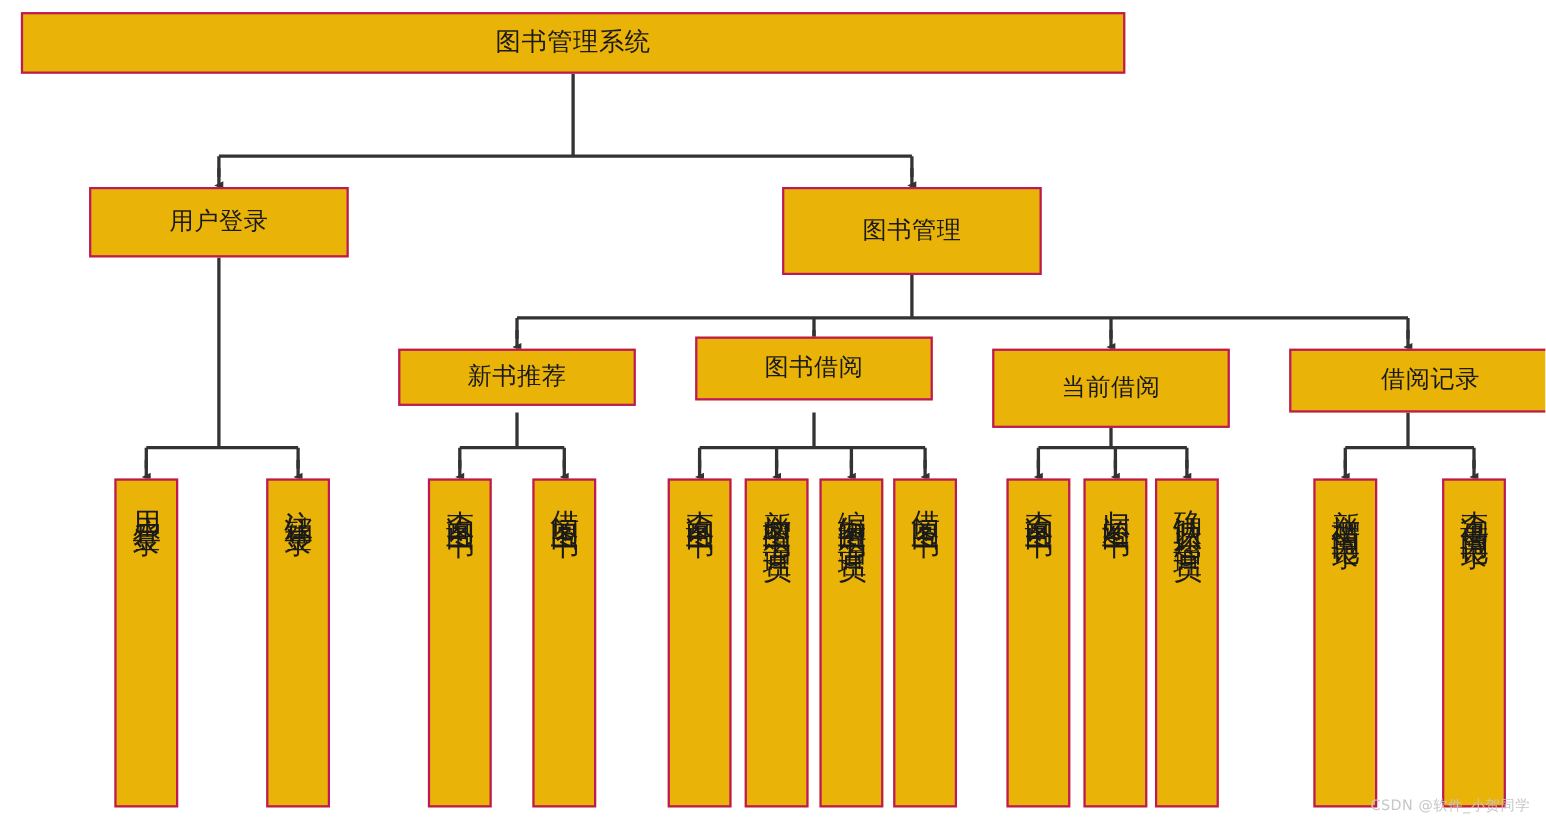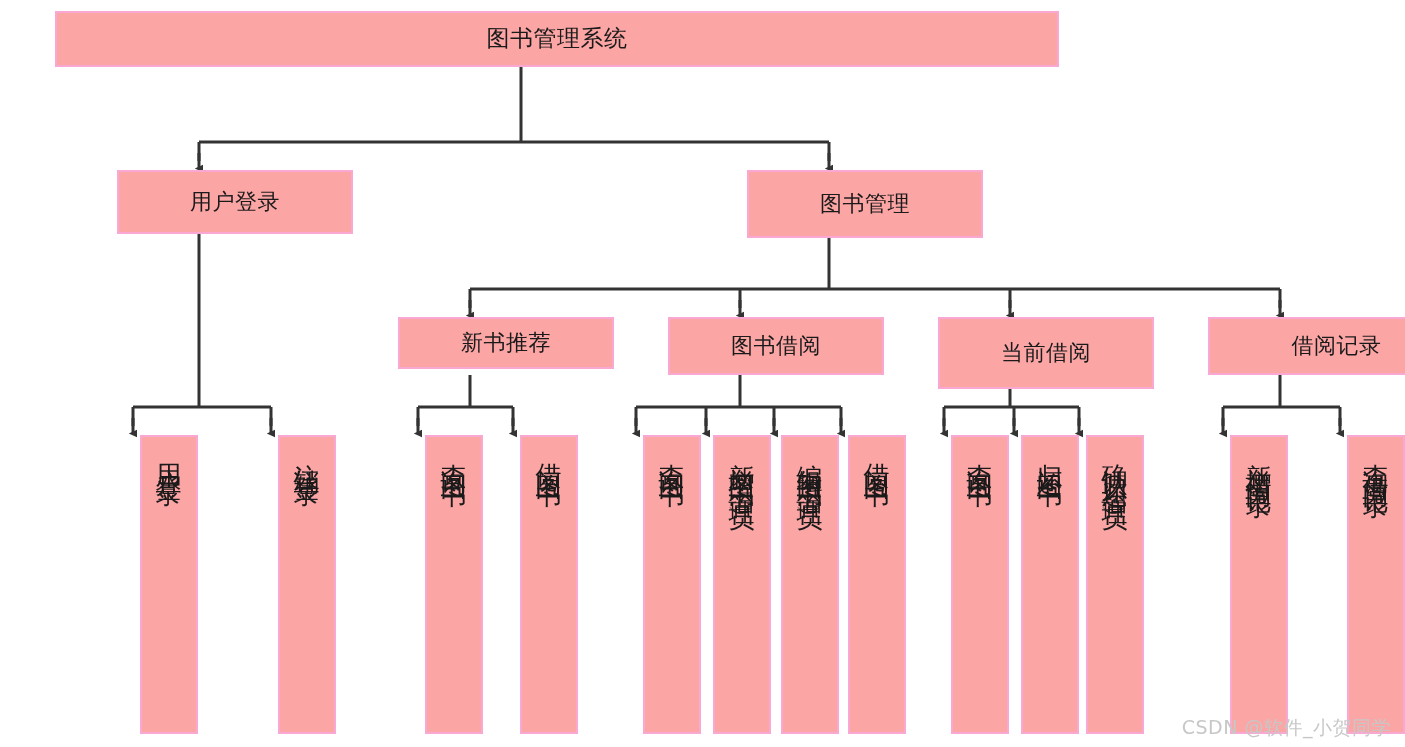--- a/index.html
+++ b/index.html
@@ -19,28 +19,27 @@
   #connectors{
     position:absolute;
     left:0; top:0;
     width:1405px;
     height:747px;
     pointer-events:none;
   }
   .node{
     position:absolute;
     box-sizing:border-box;
-    background:#fca5a5;
-    border:2px solid #f9a8d4;
+    background:#eab308;
+    border:2px solid #be185d;
     display:flex;
     align-items:center;
     justify-content:center;
     color:#1a1a1a;
     z-index:2;
-    margin-left:36px;
   }
   .node .label{
     display:block;
     line-height:1.18;
     white-space:nowrap;
     letter-spacing:0.5px;
   }
   
   .node.h .label{
     font-size:22px;
@@ -59,21 +58,21 @@
     font-size:26px;
     line-height:1.0;
     letter-spacing:6px;
     white-space:nowrap;
     text-align:center;
   }
   .watermark{
     position:absolute;
     right:14px;
     bottom:6px;
-    font-size:19px;
+    font-size:13px;
     color:#c7c7c7;
     letter-spacing:0.5px;
     white-space:nowrap;
     z-index:5;
   }
 </style>
 </head>
 <body>
 
 <div id="canvas">
@@ -114,28 +113,28 @@
       </g>
   </svg>
 
   <div class="node h root" style="left: 19px; top: 11px; width: 1004px; height: 56px;">
     <span class="label">图书管理系统</span>
   </div>
 
   <div class="node h" style="left: 81px; top: 170px; width: 236px; height: 64px;">
     <span class="label">用户登录</span>
   </div>
-  <div class="node h" style="left: 711px; top: 170px; width: 236px; height: 68px;">
+  <div class="node h" style="left: 711px; top: 170px; width: 236px; height: 80px;">
     <span class="label">图书管理</span>
   </div>
 
   <div class="node h" style="left: 362px; top: 317px; width: 216px; height: 52px;">
     <span class="label">新书推荐</span>
   </div>
-  <div class="node h" style="left: 632px; top: 317px; width: 216px; height: 58px;">
+  <div class="node h" style="left: 632px; top: 306px; width: 216px; height: 58px;">
     <span class="label">图书借阅</span>
   </div>
   <div class="node h" style="left: 902px; top: 317px; width: 216px; height: 72px;">
     <span class="label">当前借阅</span>
   </div>
   <div class="node h" style="left: 1172px; top: 317px; width: 257px; height: 58px;">
     <span class="label">借阅记录</span>
   </div>
 
   <div class="node v" style="left: 104px; top: 435px; width: 58px; height: 299px;">

